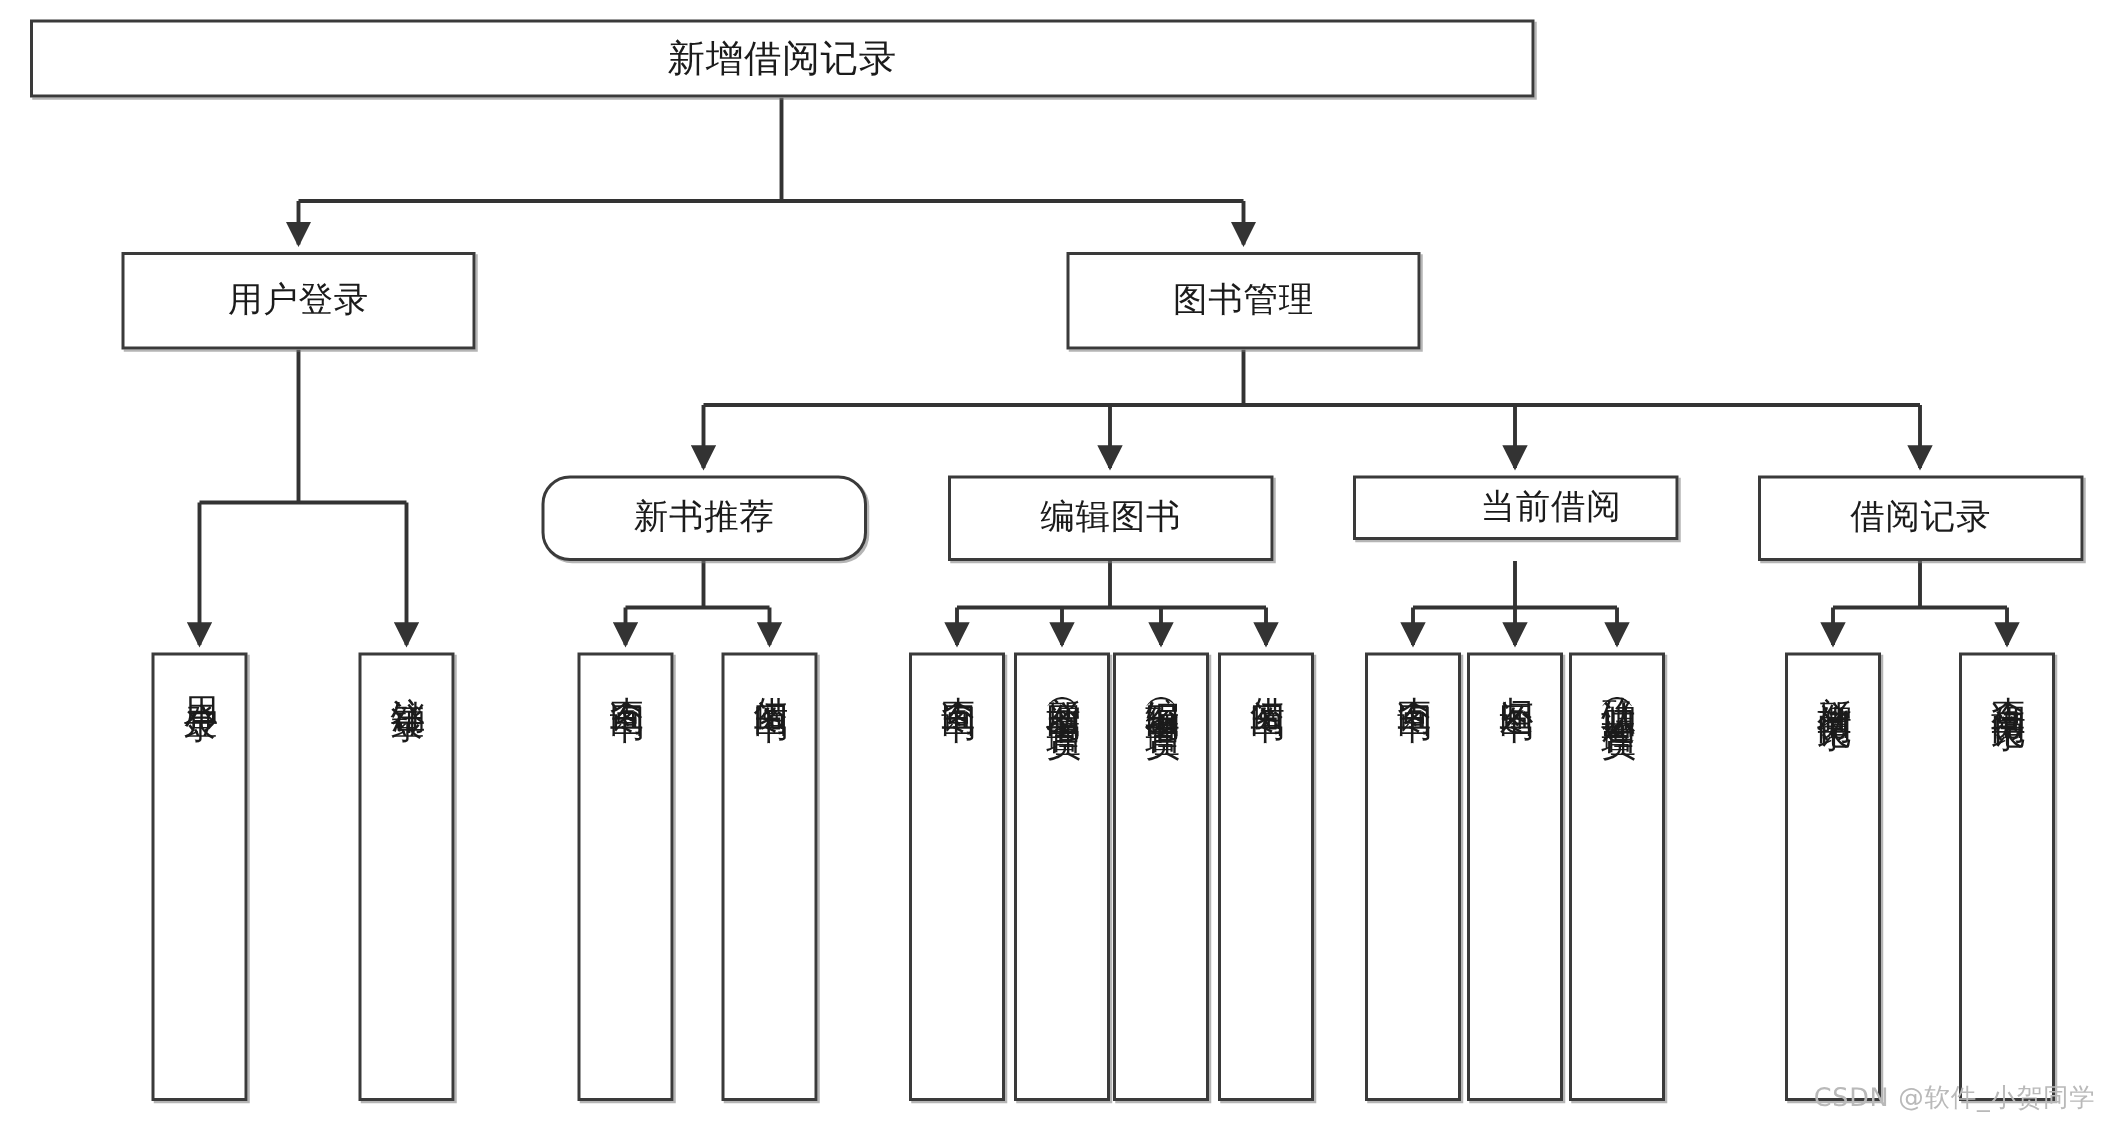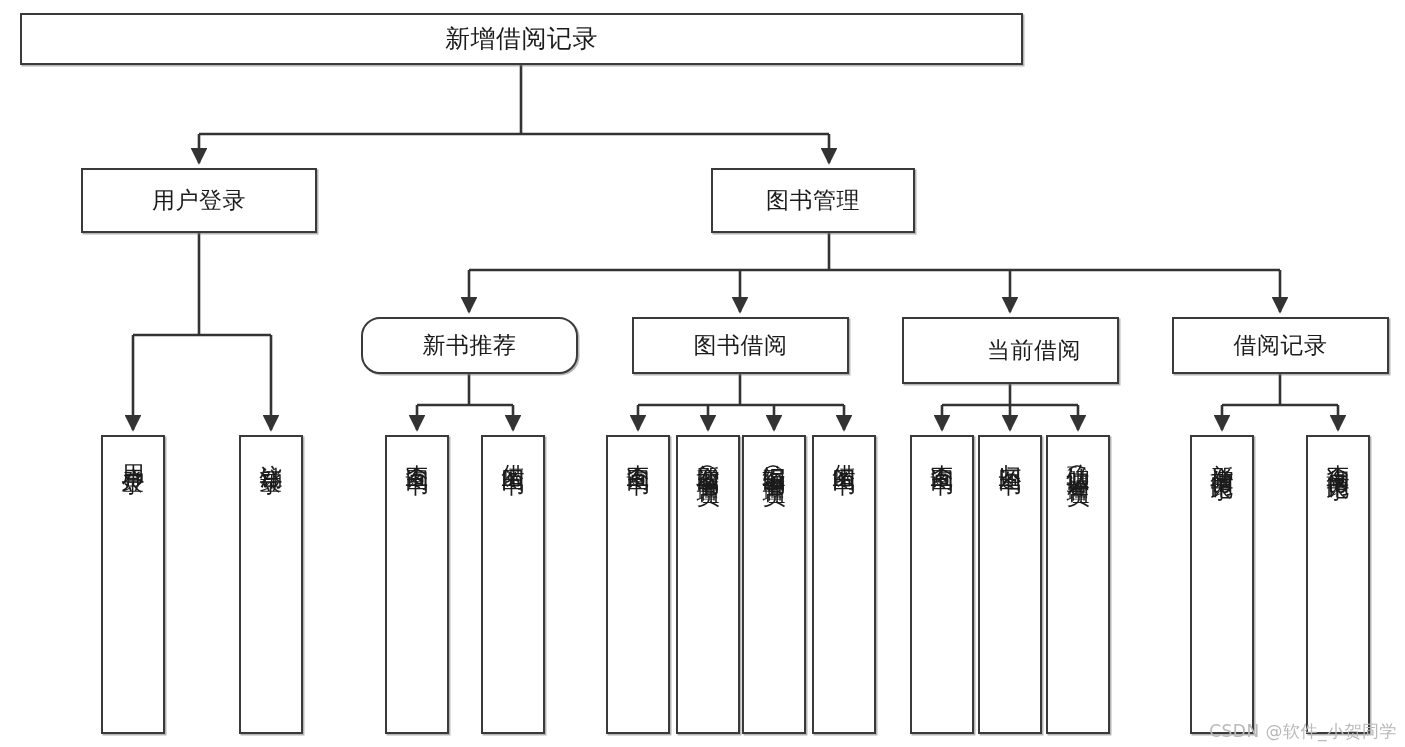--- a/index.html
+++ b/index.html
@@ -128,31 +128,31 @@
     </g>
   </svg>
 
   <div class="node node-root" style="left:20px; top:13px; width:1003px; height:52px;">
     <span class="lbl">新增借阅记录</span>
   </div>
 
   <div class="node node-l2" style="left:81px; top:168px; width:236px; height:65px;">
     <span class="lbl">用户登录</span>
   </div>
-  <div class="node node-l2" style="left:711px; top:168px; width:204px; height:65px;">
+  <div class="node node-l2" style="left:711px; top:168px; width:236px; height:65px;">
     <span class="lbl">图书管理</span>
   </div>
 
   <div class="node node-l3" style="left:361px; top:317px; width:217px; height:57px;border-radius:19px;">
     <span class="lbl">新书推荐</span>
   </div>
   <div class="node node-l3" style="left:632px; top:317px; width:217px; height:57px;">
-    <span class="lbl">图书借阅</span>
-  </div>
-  <div class="node node-l3" style="left:902px; top:317px; width:217px; height:67px;padding-left:47px;">
+    <span class="lbl">编辑图书</span>
+  </div>
+  <div class="node node-l3" style="left:902px; top:317px; width:217px; height:43px;padding-left:47px;">
     <span class="lbl">当前借阅</span>
   </div>
   <div class="node node-l3" style="left:1172px; top:317px; width:217px; height:57px;">
     <span class="lbl">借阅记录</span>
   </div>
 
   <div class="node node-leaf" style="left:101px; top:435px; width:64px; height:299px;">
     <span class="lbl">用户登录</span>
   </div>
   <div class="node node-leaf" style="left:239px; top:435px; width:64px; height:299px;">

